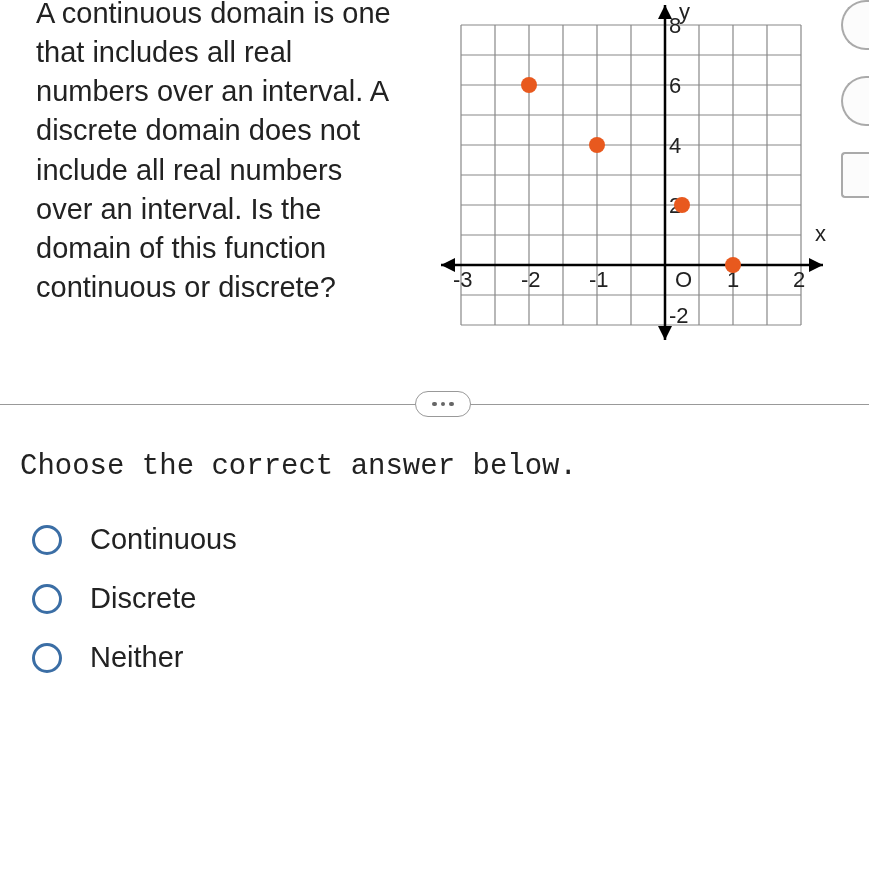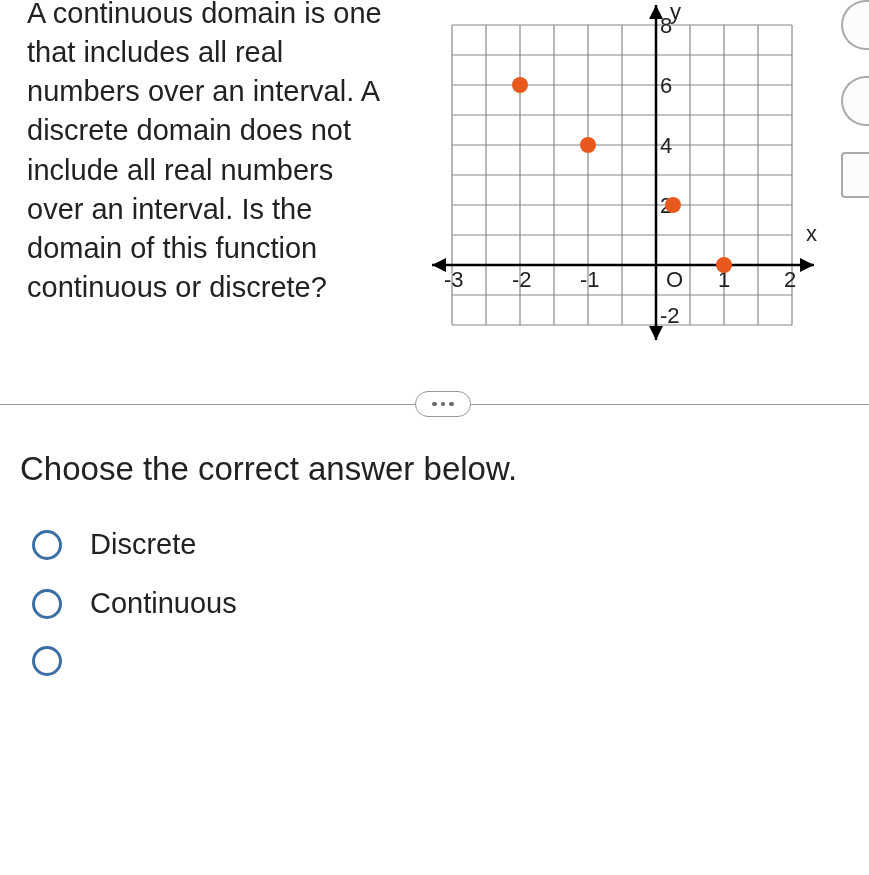--- a/index.html
+++ b/index.html
@@ -10,21 +10,21 @@
     color: #222;
     width: 869px;
     height: 875px;
     overflow: hidden;
     position: relative;
     background: #fff;
   }
   .top-area {
     display: flex;
     align-items: flex-start;
-    padding: 0 0 20px 27px;
+    padding: 0 0 20px 36px;
   }
   .question-text {
     font-size: 29px;
     line-height: 1.35;
     width: 365px;
     padding-top: 0;
     margin-top: -6px;
   }
   .graph-holder {
     margin-left: 20px;
@@ -50,22 +50,23 @@
     border-radius: 14px;
     display: flex;
     align-items: center;
     justify-content: center;
     gap: 4px;
   }
   .divider-pill .dot {
     width: 4.5px; height: 4.5px; border-radius: 50%; background: #666;
   }
   .prompt {
-    font-size: 33px;
+    font-size: 29px;
     margin: 0 0 40px 20px;
+    font-family: Liberation Mono, monospace;
   }
   .options {
     margin-left: 32px;
   }
   .option-row {
     display: flex;
     align-items: center;
     margin-bottom: 26px;
     cursor: pointer;
   }
@@ -179,28 +180,29 @@
       <span class="dot"></span>
       <span class="dot"></span>
   </div>
 </div>
 
 <div class="prompt">Choose the correct answer below.</div>
 
 <div class="options">
   <div class="option-row">
     <div class="radio"></div>
-    <div class="option-label">Discrete</div>
+    <div class="option-label">Continuous</div>
   </div>
   <div class="option-row">
     <div class="radio"></div>
-    <div class="option-label">Continuous</div>
+    <div class="option-label">Discrete</div>
   </div>
   <div class="option-row">
     <div class="radio"></div>
+    <div class="option-label">Neither</div>
   </div>
 </div>
 
 <div class="side-buttons">
   <div class="side-btn"></div>
   <div class="side-btn"></div>
   <div class="side-btn last"></div>
 </div>
 
 </body></html>

